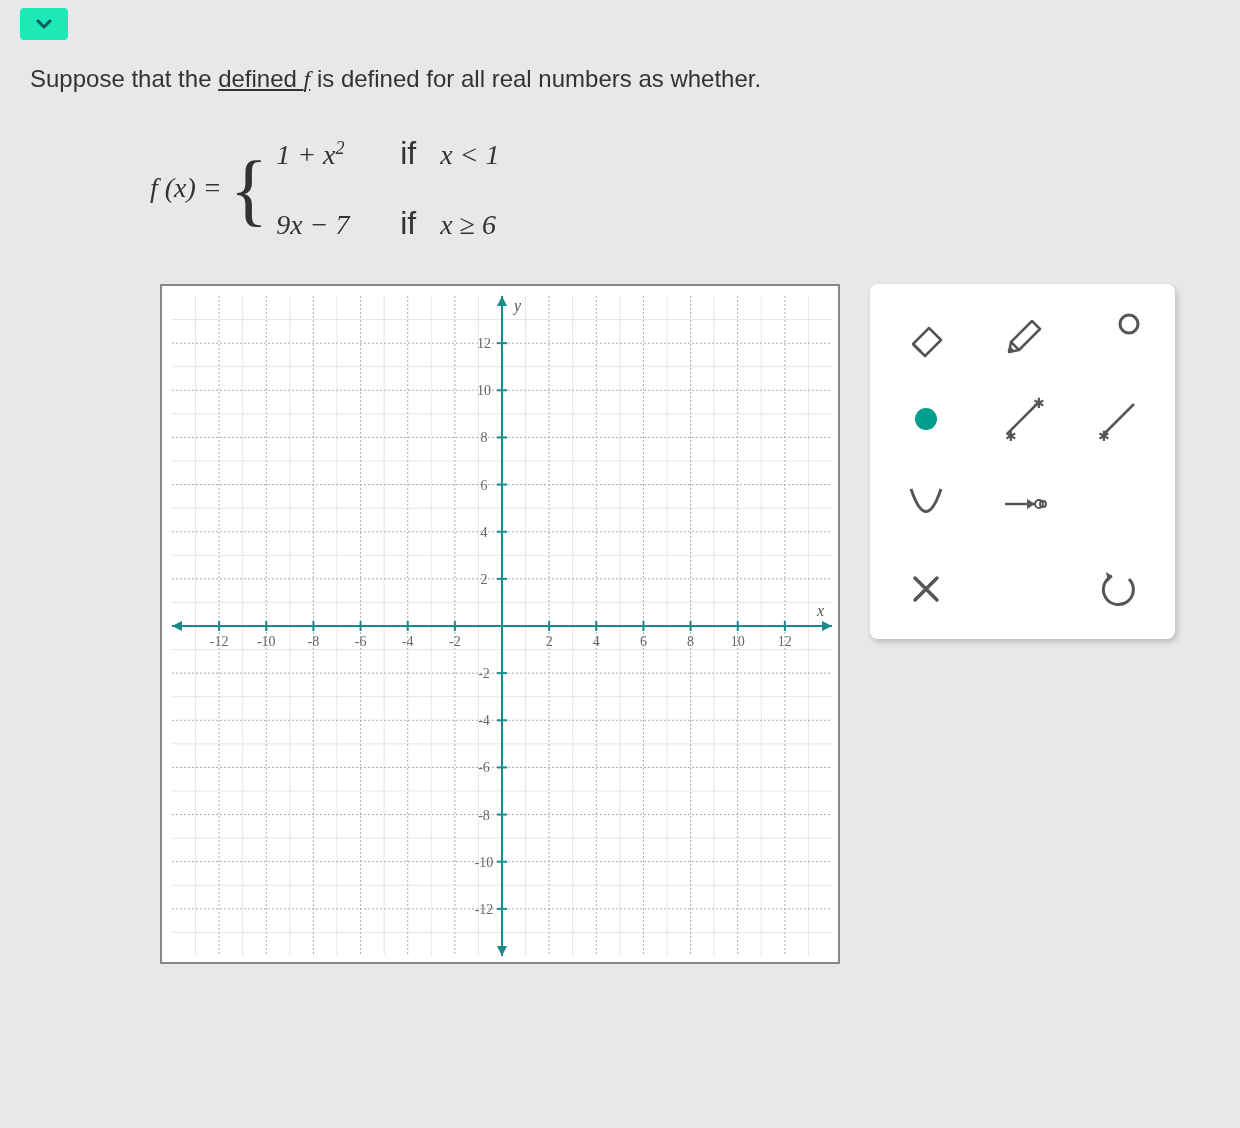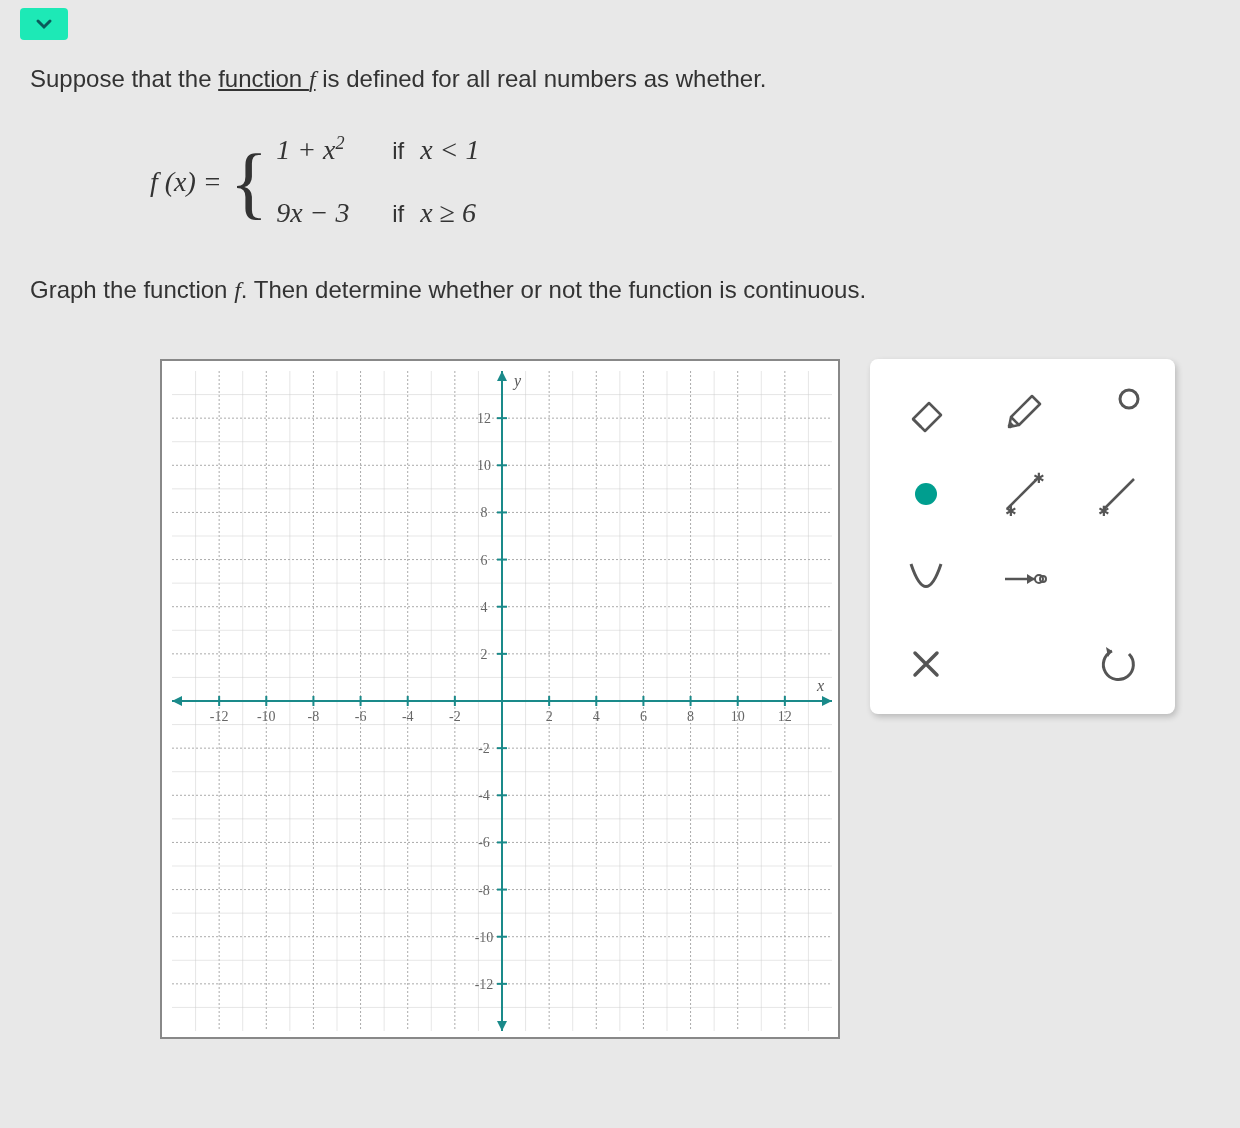--- a/index.html
+++ b/index.html
@@ -40,23 +40,23 @@
       align-items: center;
     }
     .brace {
       font-size: 80px;
       font-style: normal;
       line-height: 0.8;
       margin: 0 8px;
       font-weight: 100;
     }
     .cases { display: flex; flex-direction: column; gap: 18px; }
-    .case-row { display: flex; align-items: baseline; gap: 16px; }
+    .case-row { display: flex; align-items: baseline; gap: 24px; }
     .case-expr { min-width: 100px; }
-    .case-if { font-style: normal; font-family: Arial, sans-serif; font-size: 24px; }
+    .case-if { font-style: normal; font-family: Arial, sans-serif; font-size: 32px; }
     .sup { font-size: 0.65em; vertical-align: super; }
     .instruction { margin-bottom: 50px; }
     .workspace {
       display: flex;
       gap: 30px;
       padding-left: 130px;
     }
     .graph {
       width: 680px;
       height: 680px;
@@ -108,43 +108,40 @@
 <body>
 
 <div class="collapse-btn">
   <svg viewBox="0 0 20 20">
       <path d="M4 7 L10 13 L16 7" stroke="#0a5a5a" stroke-width="3" fill="none" stroke-linecap="round"></path>
     </svg>
 </div>
 
 <div class="content">
   <p class="intro">
-    <span>Suppose that the </span><span class="underline"><span>function </span><span style="font-style:italic;font-family:'Times New Roman',serif">f</span></span><span> is defined for all real numbers as whether.</span>
+    <span>Suppose that the </span><span class="underline"><span>defined </span><span style="font-style:italic;font-family:'Times New Roman',serif">f</span></span><span> is defined for all real numbers as whether.</span>
   </p>
 
   <div class="equation">
     <span>f (x) = </span>
     <span class="brace">{</span>
     <div class="cases">
       <div class="case-row">
         <span class="case-expr"><span>1 + x</span><span class="sup">2</span></span>
         <span class="case-if">if</span>
         <span>x &lt; 1</span>
       </div>
       <div class="case-row">
-        <span class="case-expr">9x − 3</span>
+        <span class="case-expr">9x − 7</span>
         <span class="case-if">if</span>
         <span>x ≥ 6</span>
       </div>
     </div>
   </div>
 
-  <p class="instruction">
-    <span>Graph the function </span><span style="font-style:italic;font-family:'Times New Roman',serif">f</span><span>. Then determine whether or not the function is continuous.</span>
-  </p>
 
   <div class="workspace">
     <div class="graph">
       <svg width="680" height="680" viewBox="0 0 680 680">
         <g class="grid-lines" id="grid-g">
             <line x1="33.571428571428555" x2="33.571428571428555" y1="10" y2="670" class="minor"></line>
             <line x1="57.14285714285711" x2="57.14285714285711" y1="10" y2="670" class="major"></line>
             <line x1="80.71428571428572" x2="80.71428571428572" y1="10" y2="670" class="minor"></line>
             <line x1="104.28571428571428" x2="104.28571428571428" y1="10" y2="670" class="major"></line>
             <line x1="127.85714285714283" x2="127.85714285714283" y1="10" y2="670" class="minor"></line>

